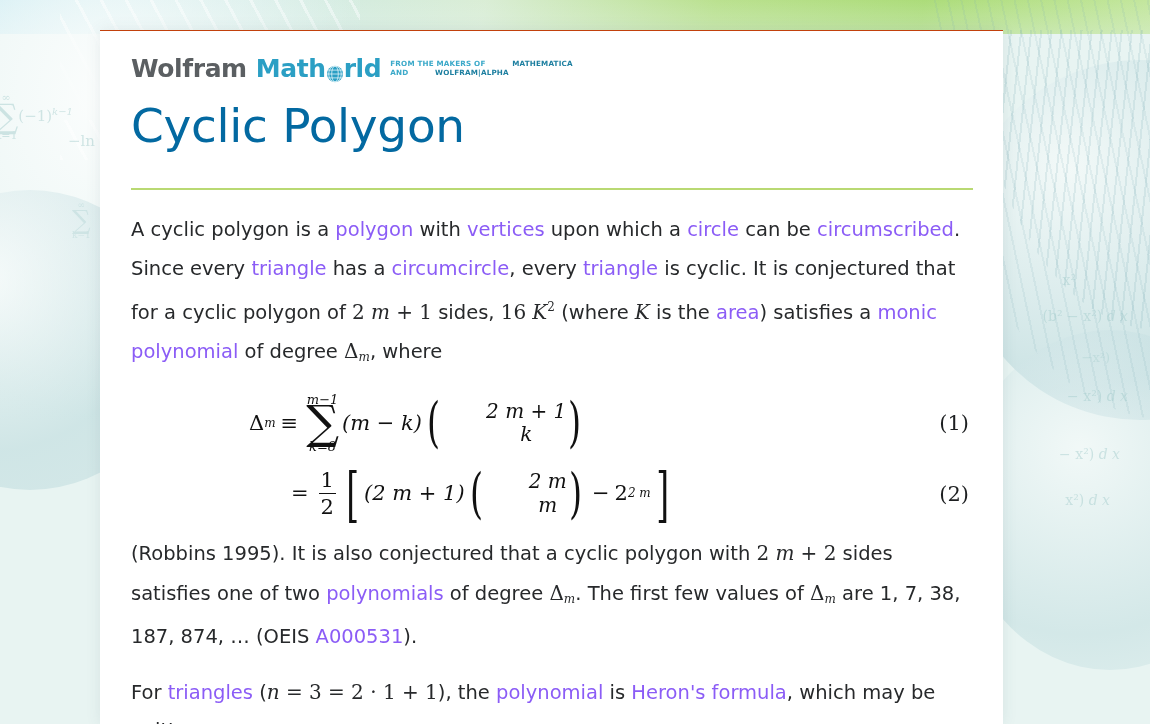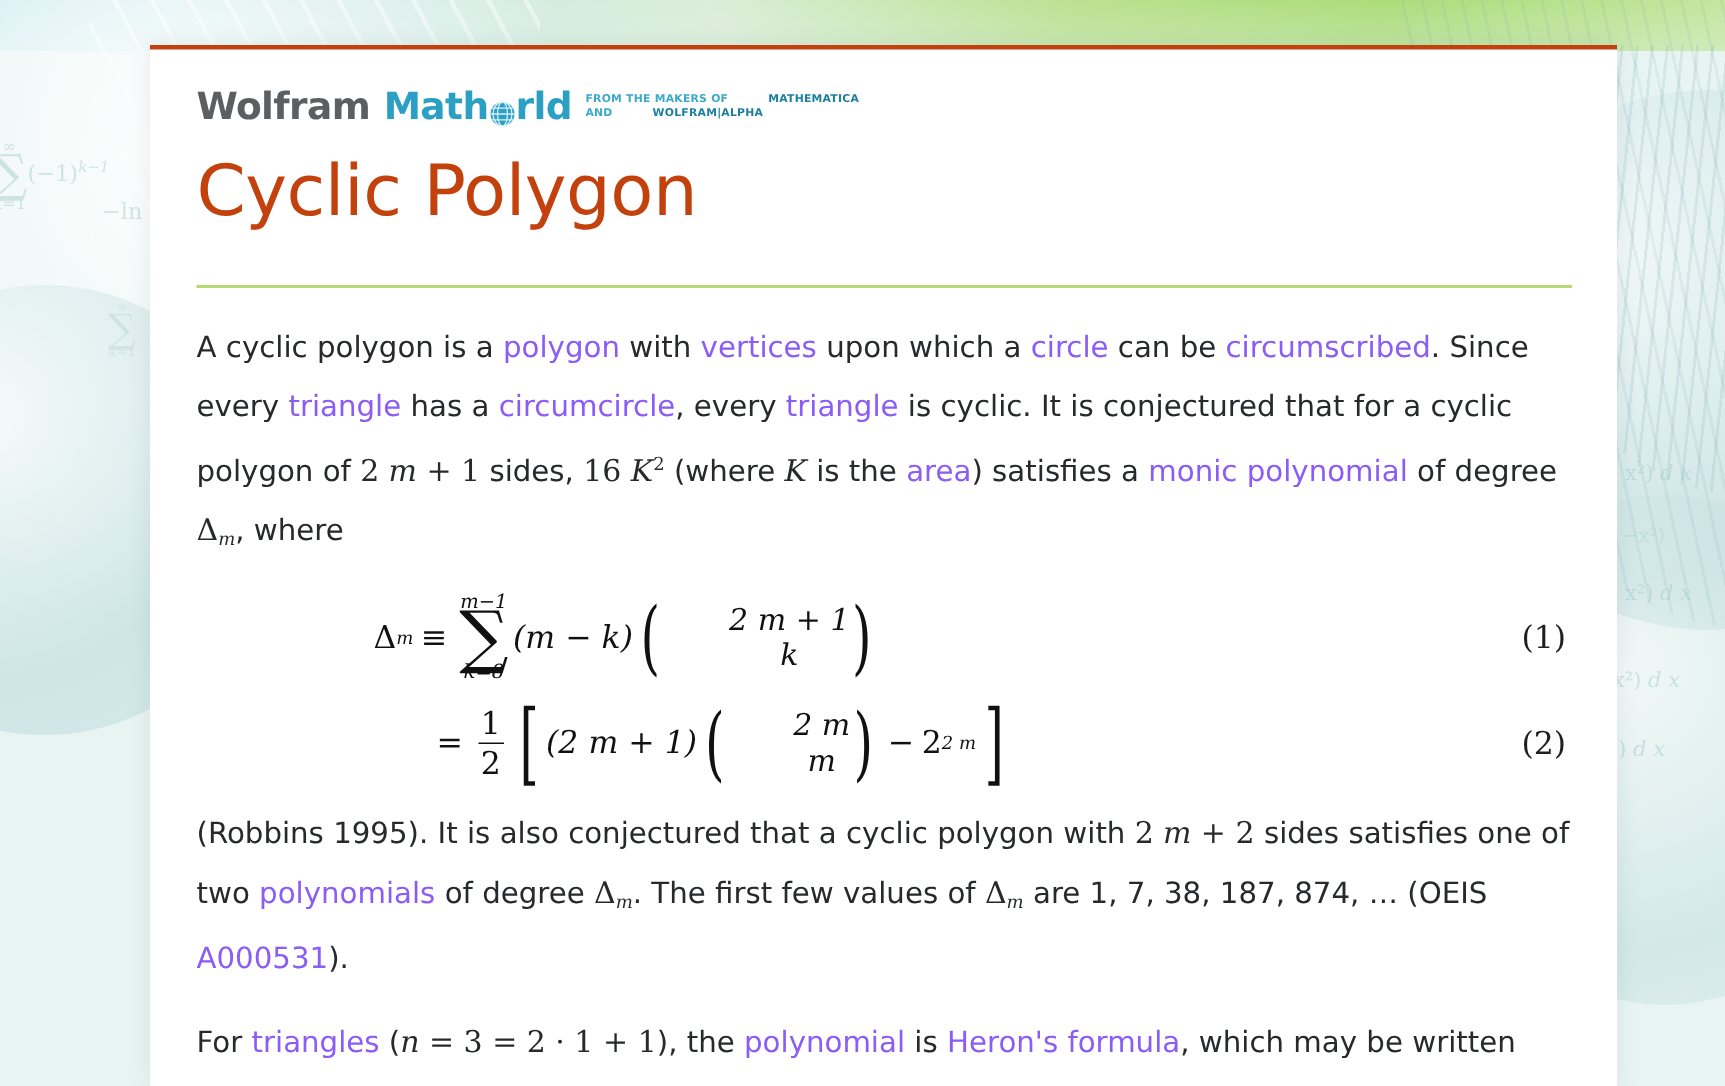--- a/index.html
+++ b/index.html
@@ -59,23 +59,23 @@
     font-family:"DejaVu Serif", serif;
     white-space:nowrap;
     user-select:none;
   }
   .bgm-sum-l { left:-6px; top:92px; font-size:15px; }
   .bgm-ln-l  { left:68px; top:132px; font-size:15px; }
   .bgm-sum-l2{ left:72px; top:196px; font-size:13px; opacity:.33; }
 
   
   #card {
-    position:absolute; left:100px; top:30px; width:978px; height:694px;
+    position:absolute; left:100px; top:30px; width:903px; height:694px;
     background:#ffffff;
-    border-top:3px solid #c2410c;
+    border-top:1px solid #c2410c;
     box-shadow:0 0 14px rgba(60,90,95,.10);
     overflow:hidden;
   }
   .card-inner { padding:24px 30px 0 31px; }
 
   
   .logo-row { display:flex; align-items:flex-start; height:30px; }
   .logo-wolfram {
     font-family:"DejaVu Sans", sans-serif;
     font-size:25px; font-weight:bold; letter-spacing:-.4px;
@@ -95,21 +95,21 @@
     margin-left:9px; margin-top:4px;
     font-family:"DejaVu Sans", sans-serif;
     font-size:7.2px; line-height:9.4px; letter-spacing:.18px;
     color:#3ba9c9; text-transform:uppercase; font-weight:600;
   }
   .logo-tag b { color:#1d7fa0; font-weight:bold;margin-left:24px; }
 
   
   .page-title {
     font-family:"DejaVu Sans", sans-serif;
-    font-size:47px; font-weight:400; color:#c2410c;
+    font-size:47px; font-weight:400; color:#0369a1;
     line-height:62px; margin-top:10px; letter-spacing:-.3px;
   }
   .title-rule { height:2px; background:#b9d973; margin-top:7px; }
 
   
   .body-text {
     margin-top:21px;
     font-family:"DejaVu Sans", sans-serif;
     font-size:19.5px; line-height:38.5px;
     color:#27292b;

